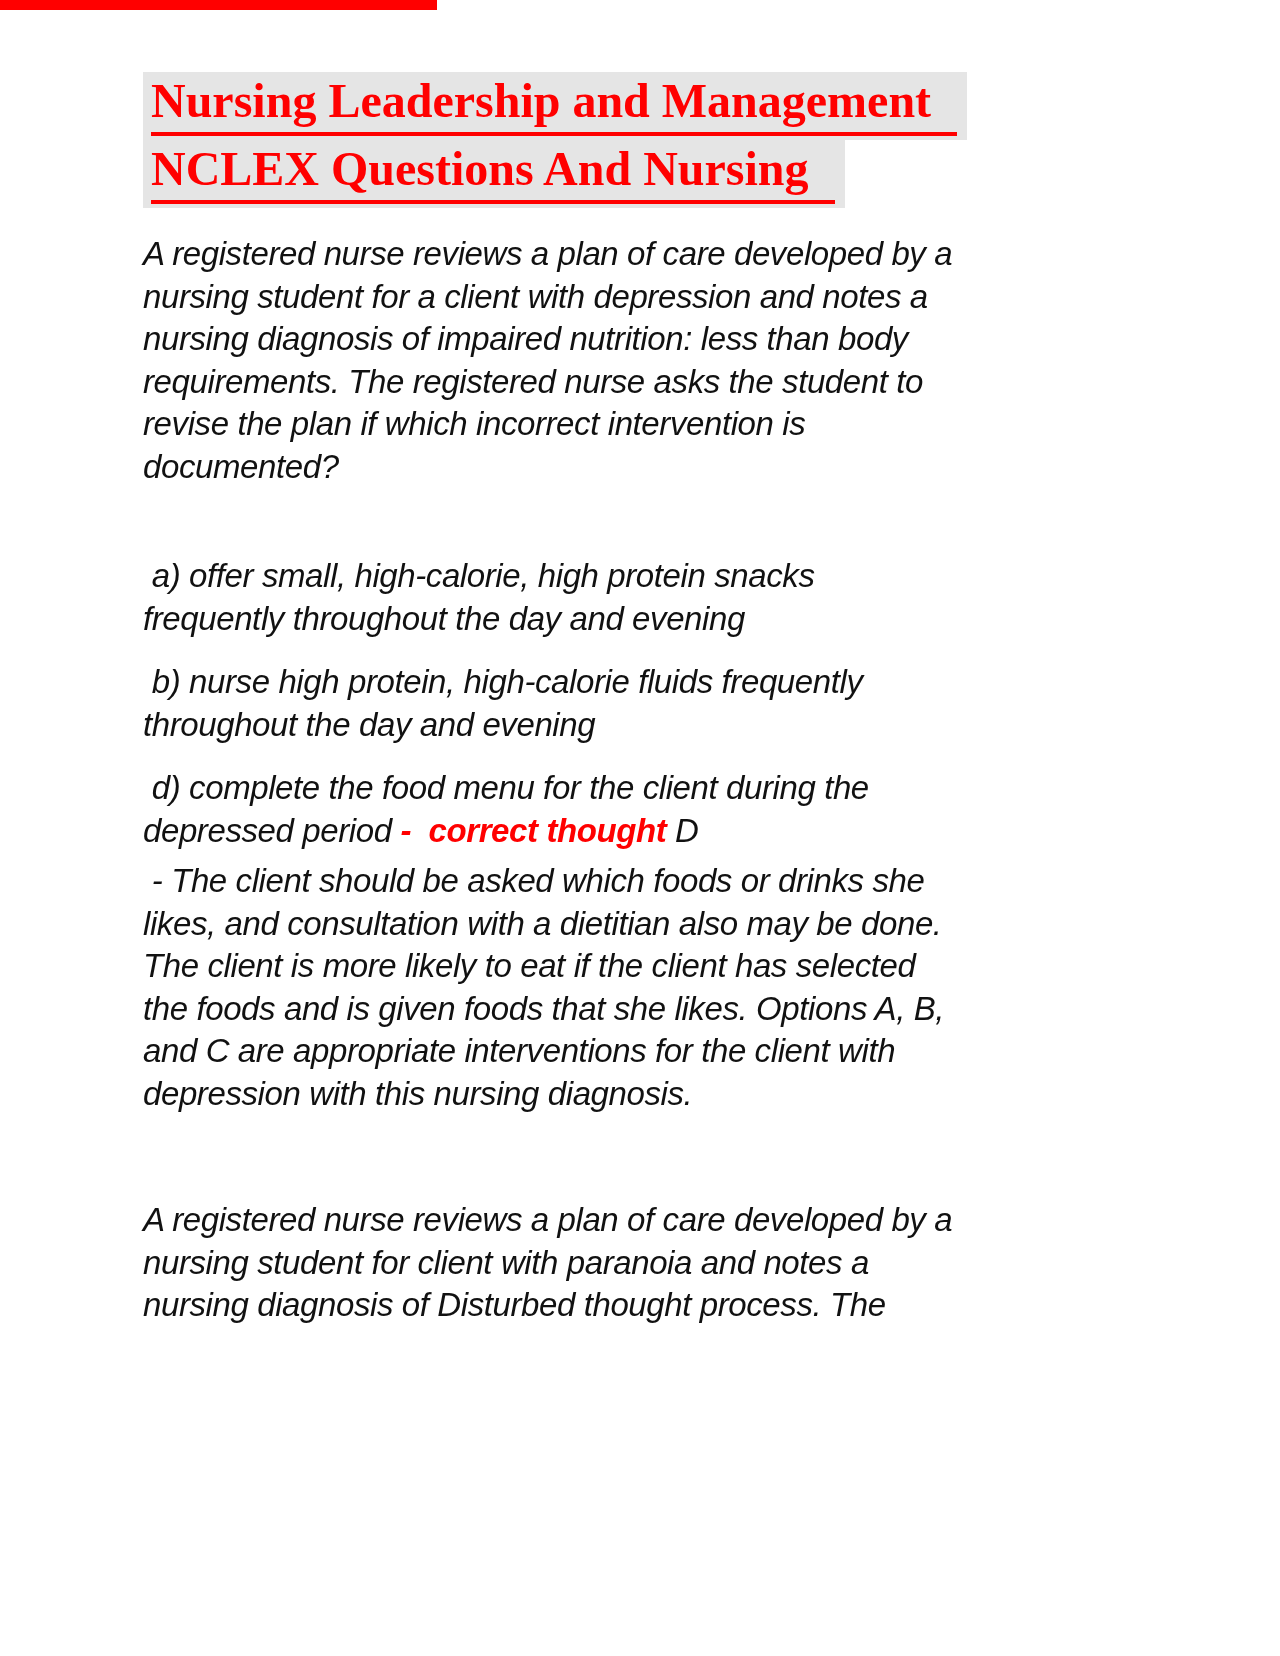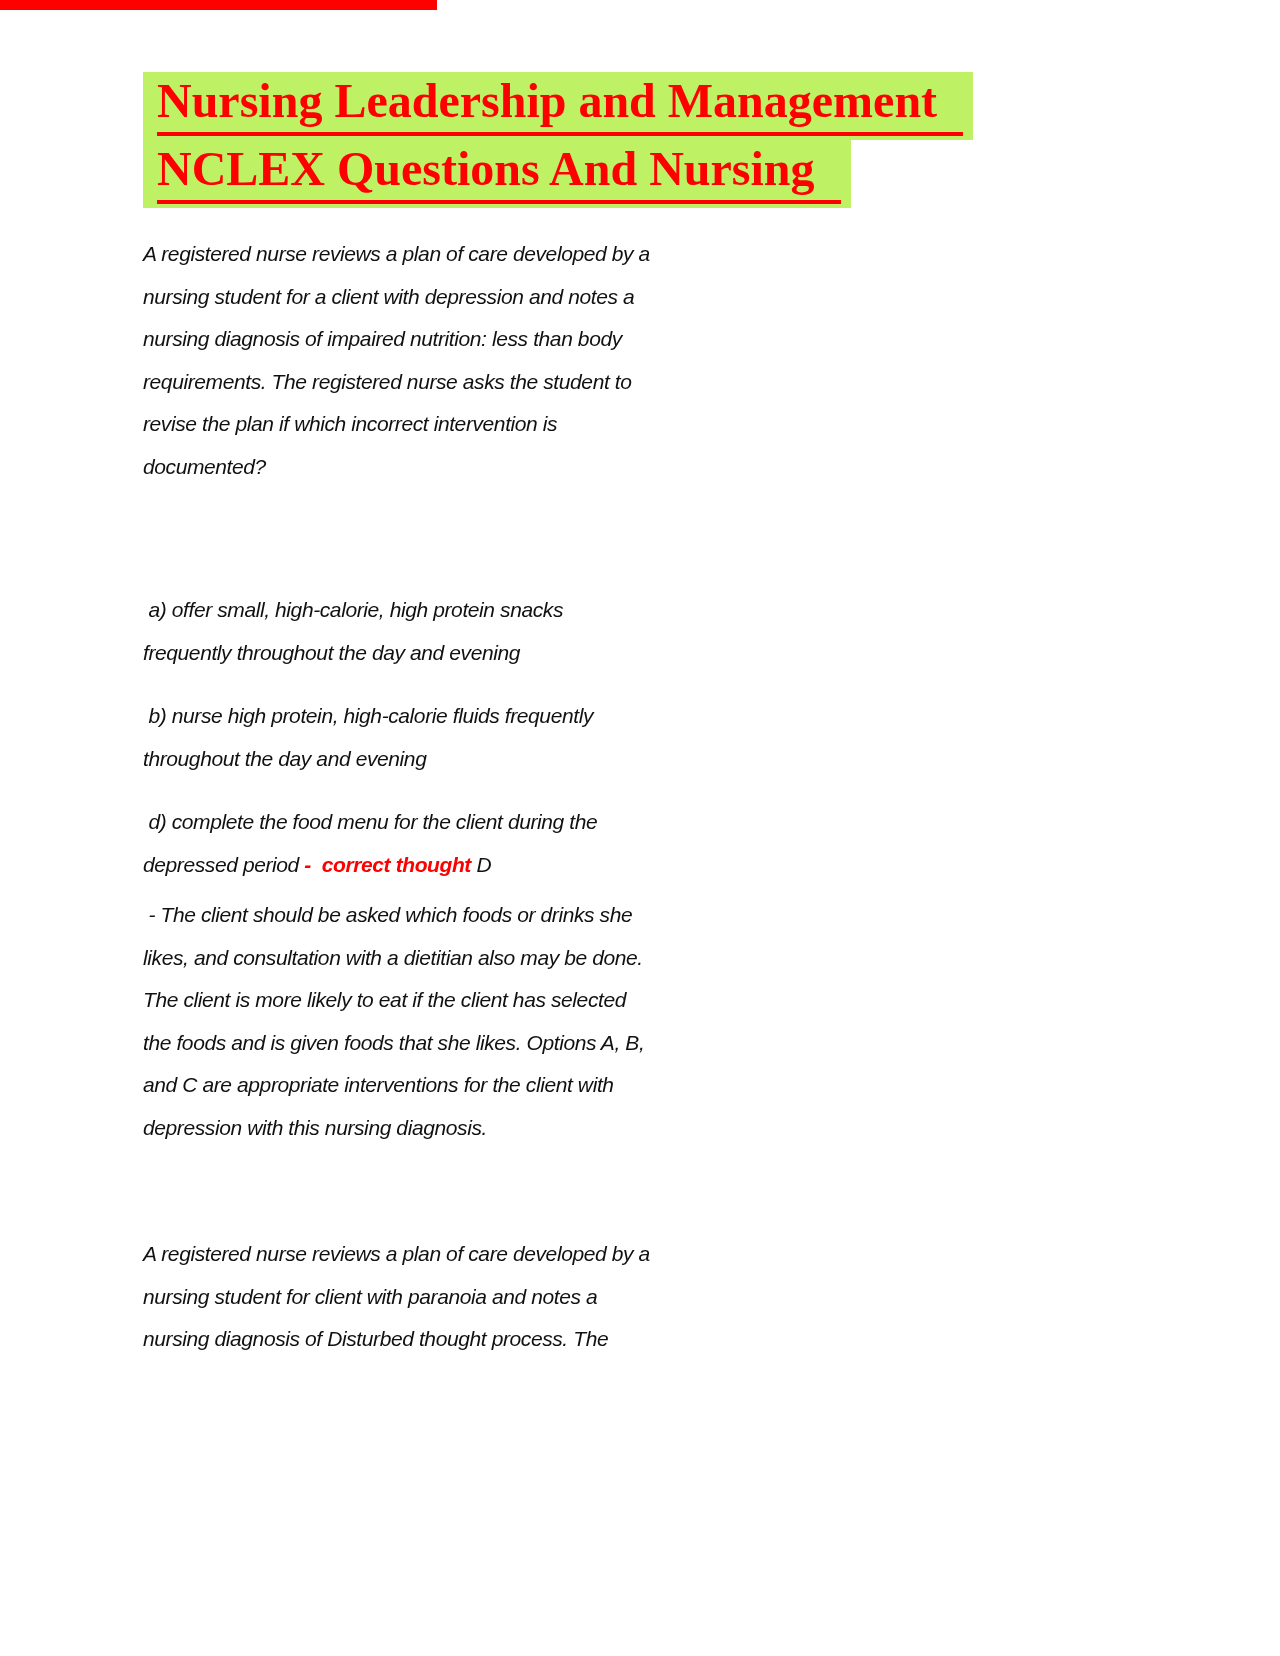--- a/index.html
+++ b/index.html
@@ -27,43 +27,43 @@
   }
   .title {
     margin: 72px 0 0 0;
     font-family: "Liberation Serif", serif;
     font-weight: bold;
     font-size: 48px;
     line-height: 58px;
   }
   .title-line {
     display: table;
-    background: #bef264;
-    padding: 0 10px 4px 14px;
+    background: #e5e5e5;
+    padding: 0 10px 4px 8px;
   }
   .title-text {
     display: inline-block;
     color: #ff0000;
     border-bottom: 4px solid #ff0000;
     padding-right: 26px;
     padding-bottom: 2px;
     text-decoration: none;
   }
   .body {
     margin: 0;
     font-style: italic;
-    font-size: 21px;
+    font-size: 33px;
     line-height: 42.5px;
     color: #111111;
     letter-spacing: -0.4px;
     white-space: pre-wrap;
   }
   .q1     { margin-top: 25px; }
   .opt    { margin-top: 21px; }
-  .opt-a  { margin-top: 101px; }
+  .opt-a  { margin-top: 67px; }
   .expl   { margin-top: 8px; }
   .q2     { margin-top: 84px; }
   .marker {
     color: #ff0000;
     font-weight: bold;
   }
 </style>
 </head>
 <body>
 

